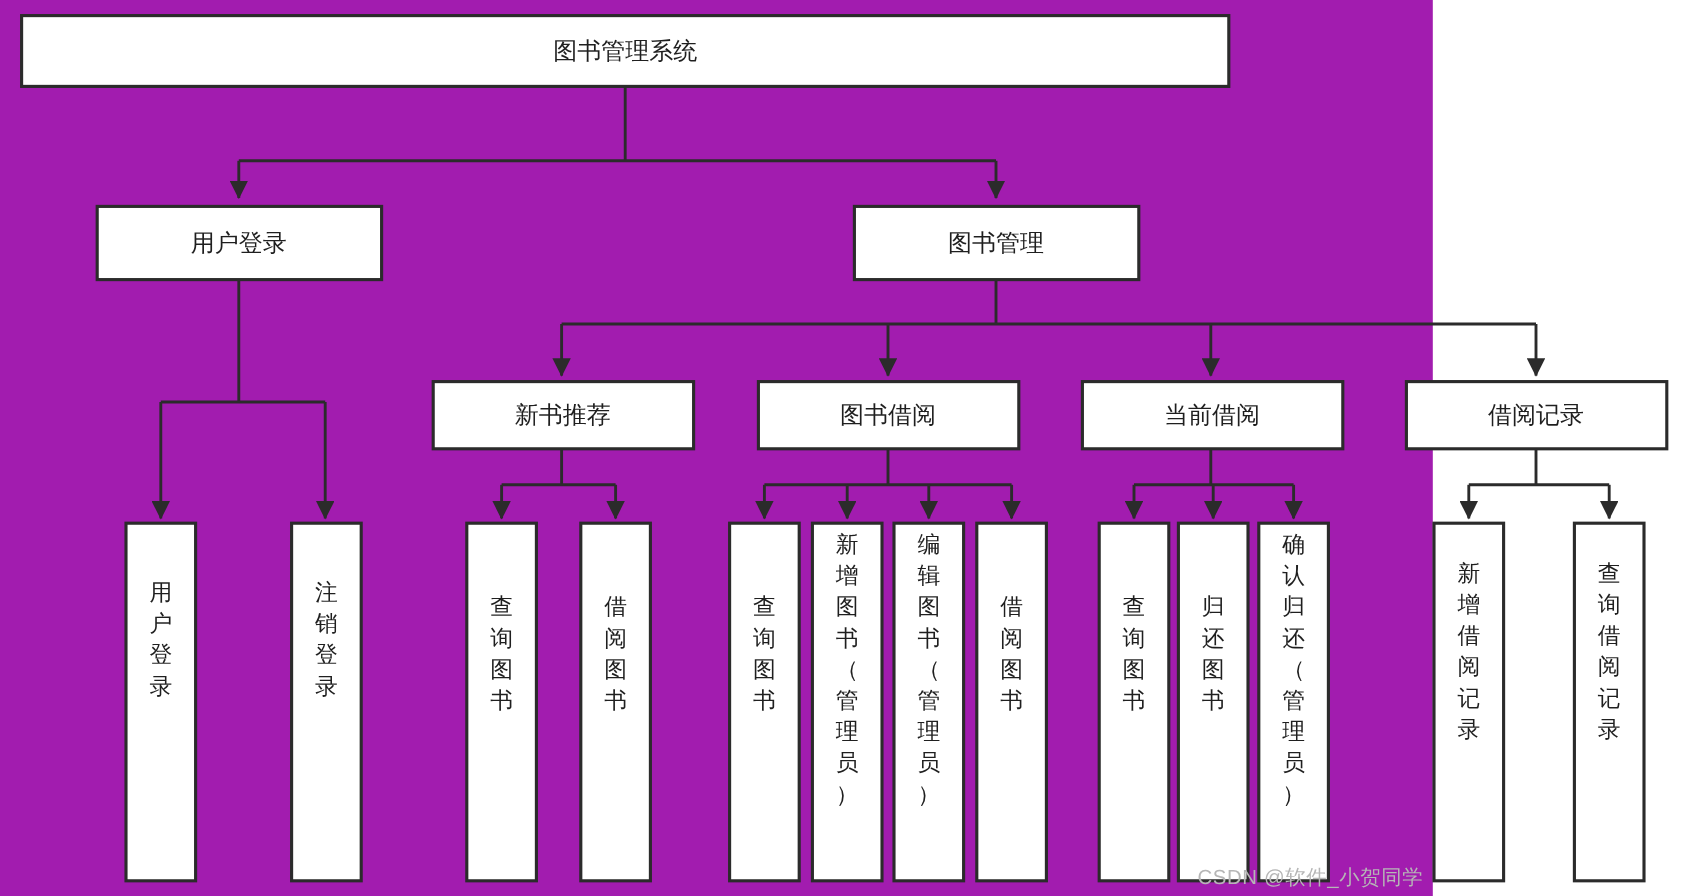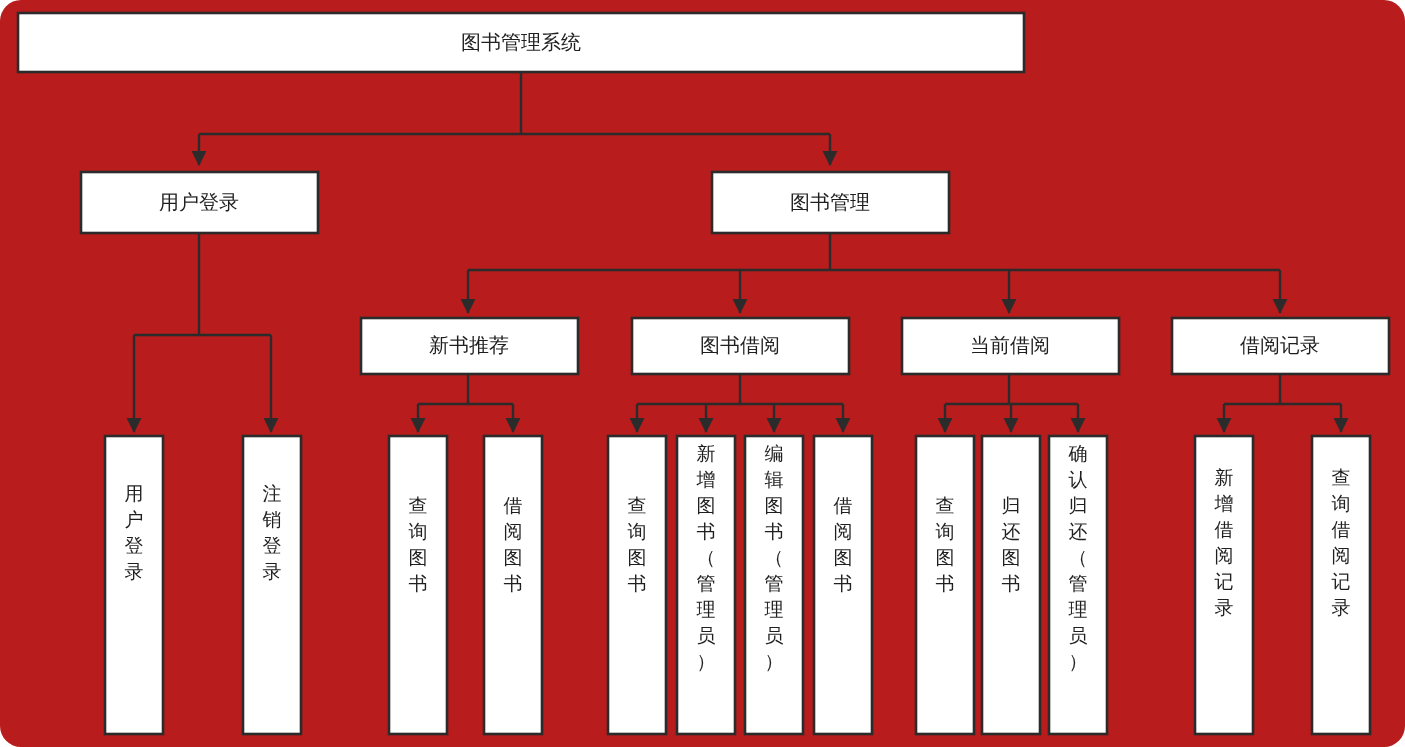--- a/index.html
+++ b/index.html
@@ -8,24 +8,23 @@
     background: #ffffff;
   }
   body {
     width: 1405px;
     height: 747px;
     font-family: "Liberation Sans", "DejaVu Sans", sans-serif;
     overflow: hidden;
   }
   #diagram-root {
     position: relative;
-    width: 1405px;
+    width: 1194px;
     height: 747px;
-    background: #b91c1c;
-    border-radius: 21px;
+    background: #a21caf;
   }
   svg#flow {
     position: absolute;
     left: 0;
     top: 0;
     width: 1405px;
     height: 747px;
     display: block;
   }
   .node-rect {
@@ -218,14 +217,15 @@
       <text class="node-label-v" x="1224" y="484"><tspan x="1224" y="484">新</tspan><tspan x="1224" y="510">增</tspan><tspan x="1224" y="536">借</tspan><tspan x="1224" y="562">阅</tspan><tspan x="1224" y="588">记</tspan><tspan x="1224" y="614">录</tspan></text>
     </g>
 
     <g>
       <rect class="node-rect" x="1312" y="436" width="58" height="298"></rect>
       <text class="node-label-v" x="1341" y="484"><tspan x="1341" y="484">查</tspan><tspan x="1341" y="510">询</tspan><tspan x="1341" y="536">借</tspan><tspan x="1341" y="562">阅</tspan><tspan x="1341" y="588">记</tspan><tspan x="1341" y="614">录</tspan></text>
     </g>
 
   </svg>
 
+  <div class="watermark">CSDN @软件_小贺同学</div>
 
 </div>
 
 </body></html>

